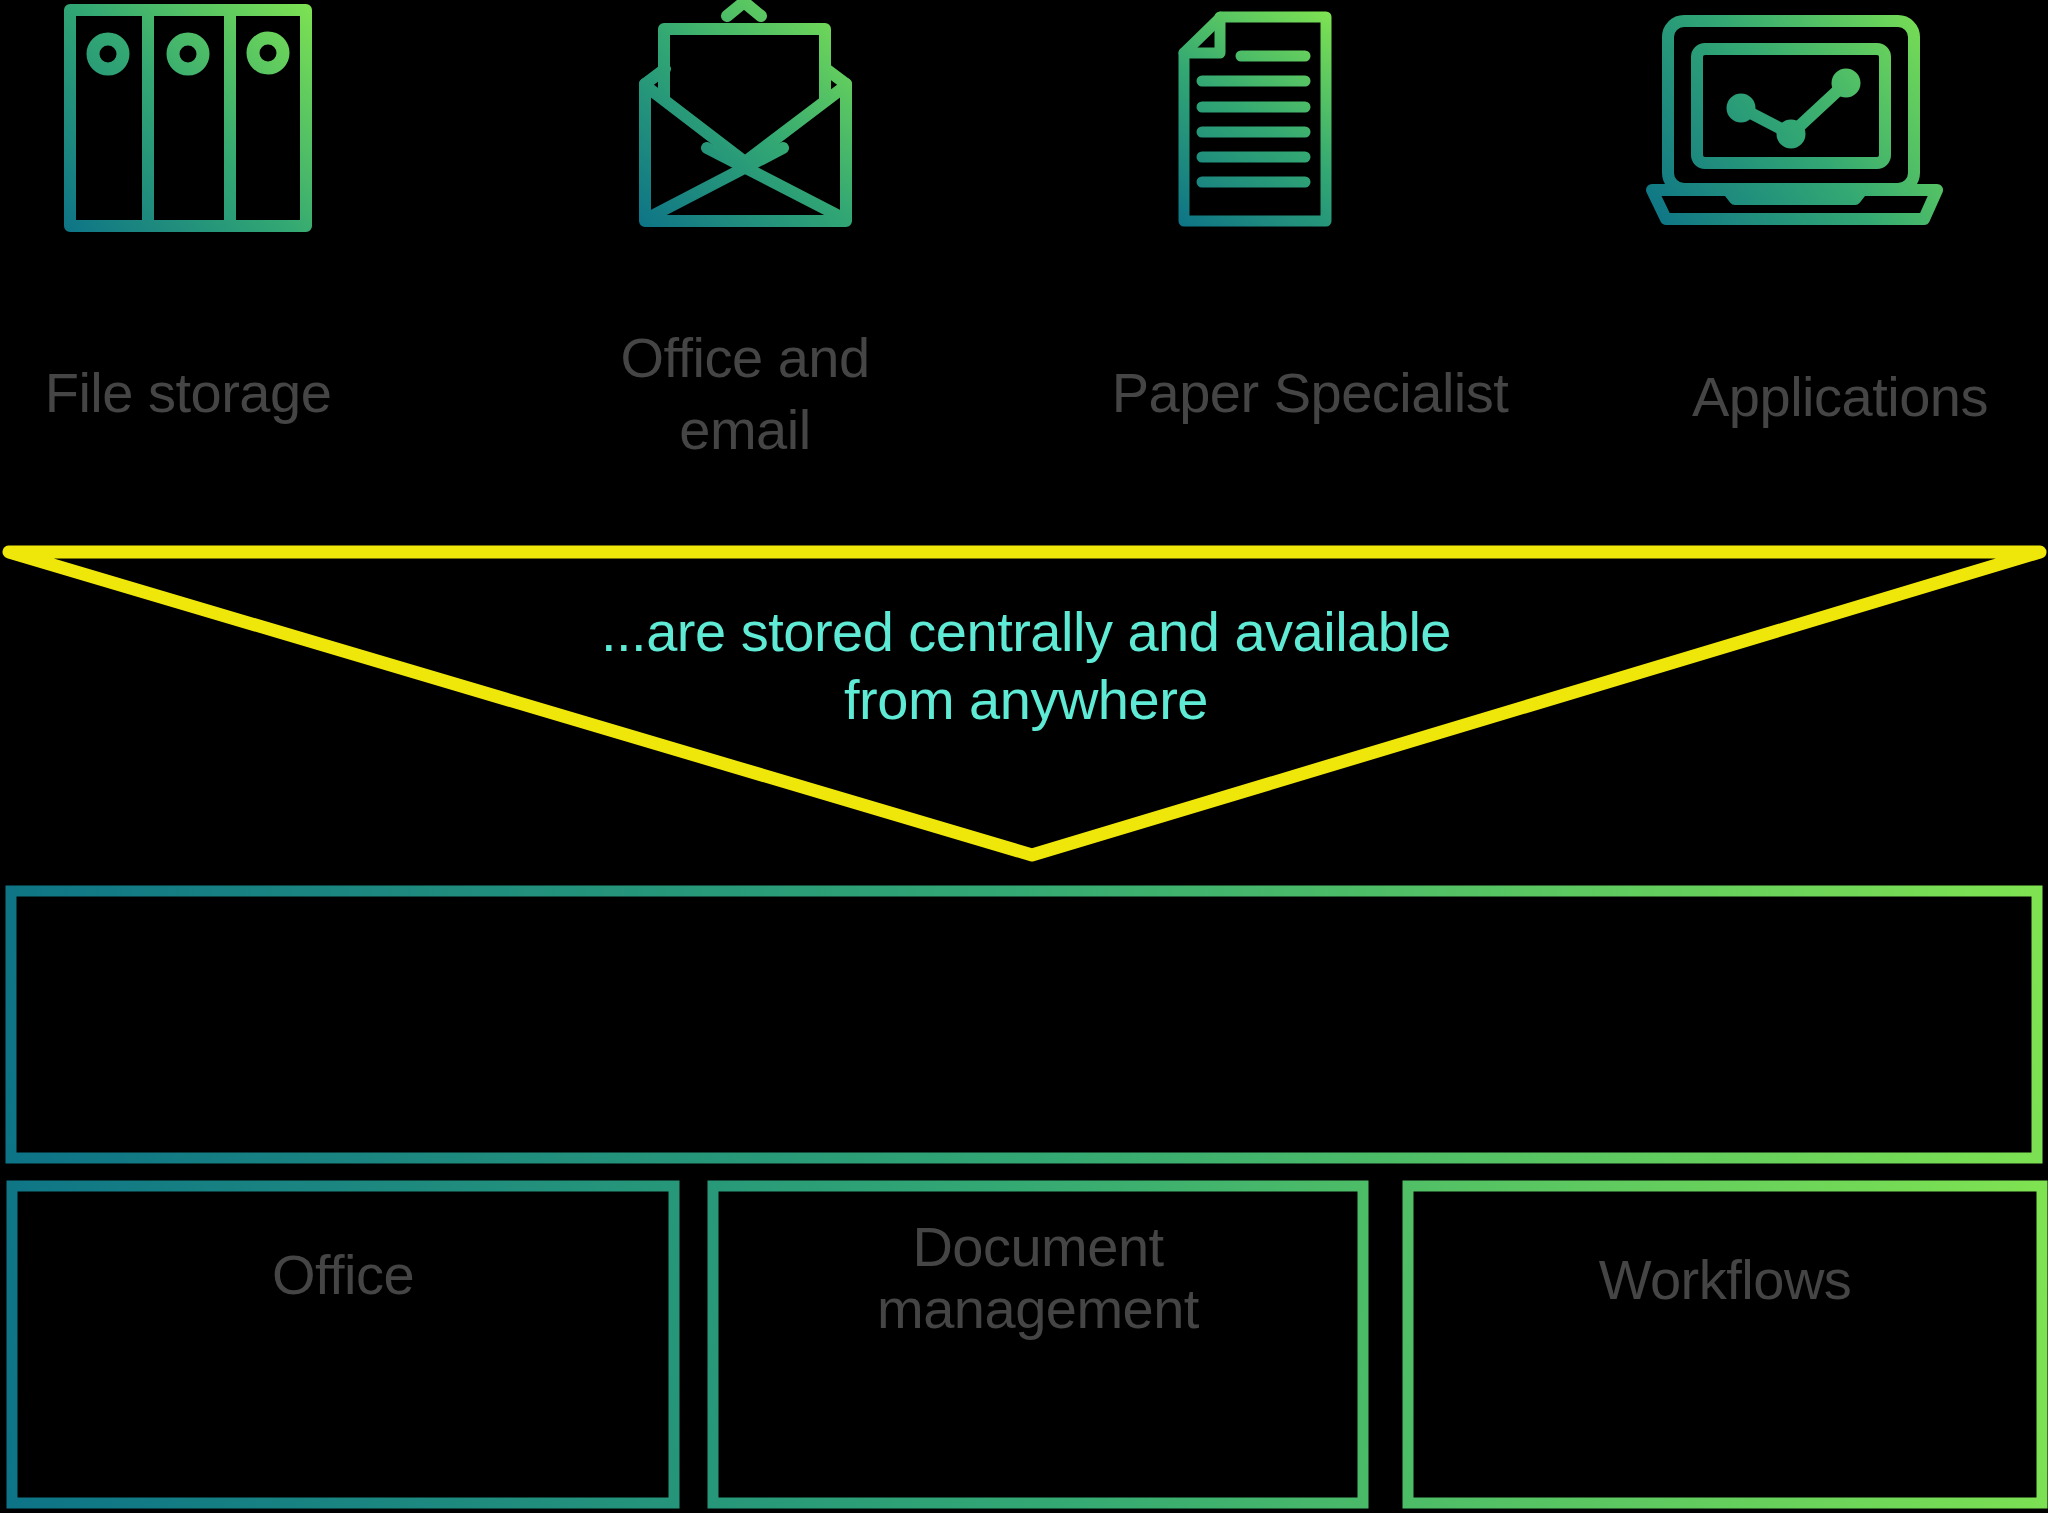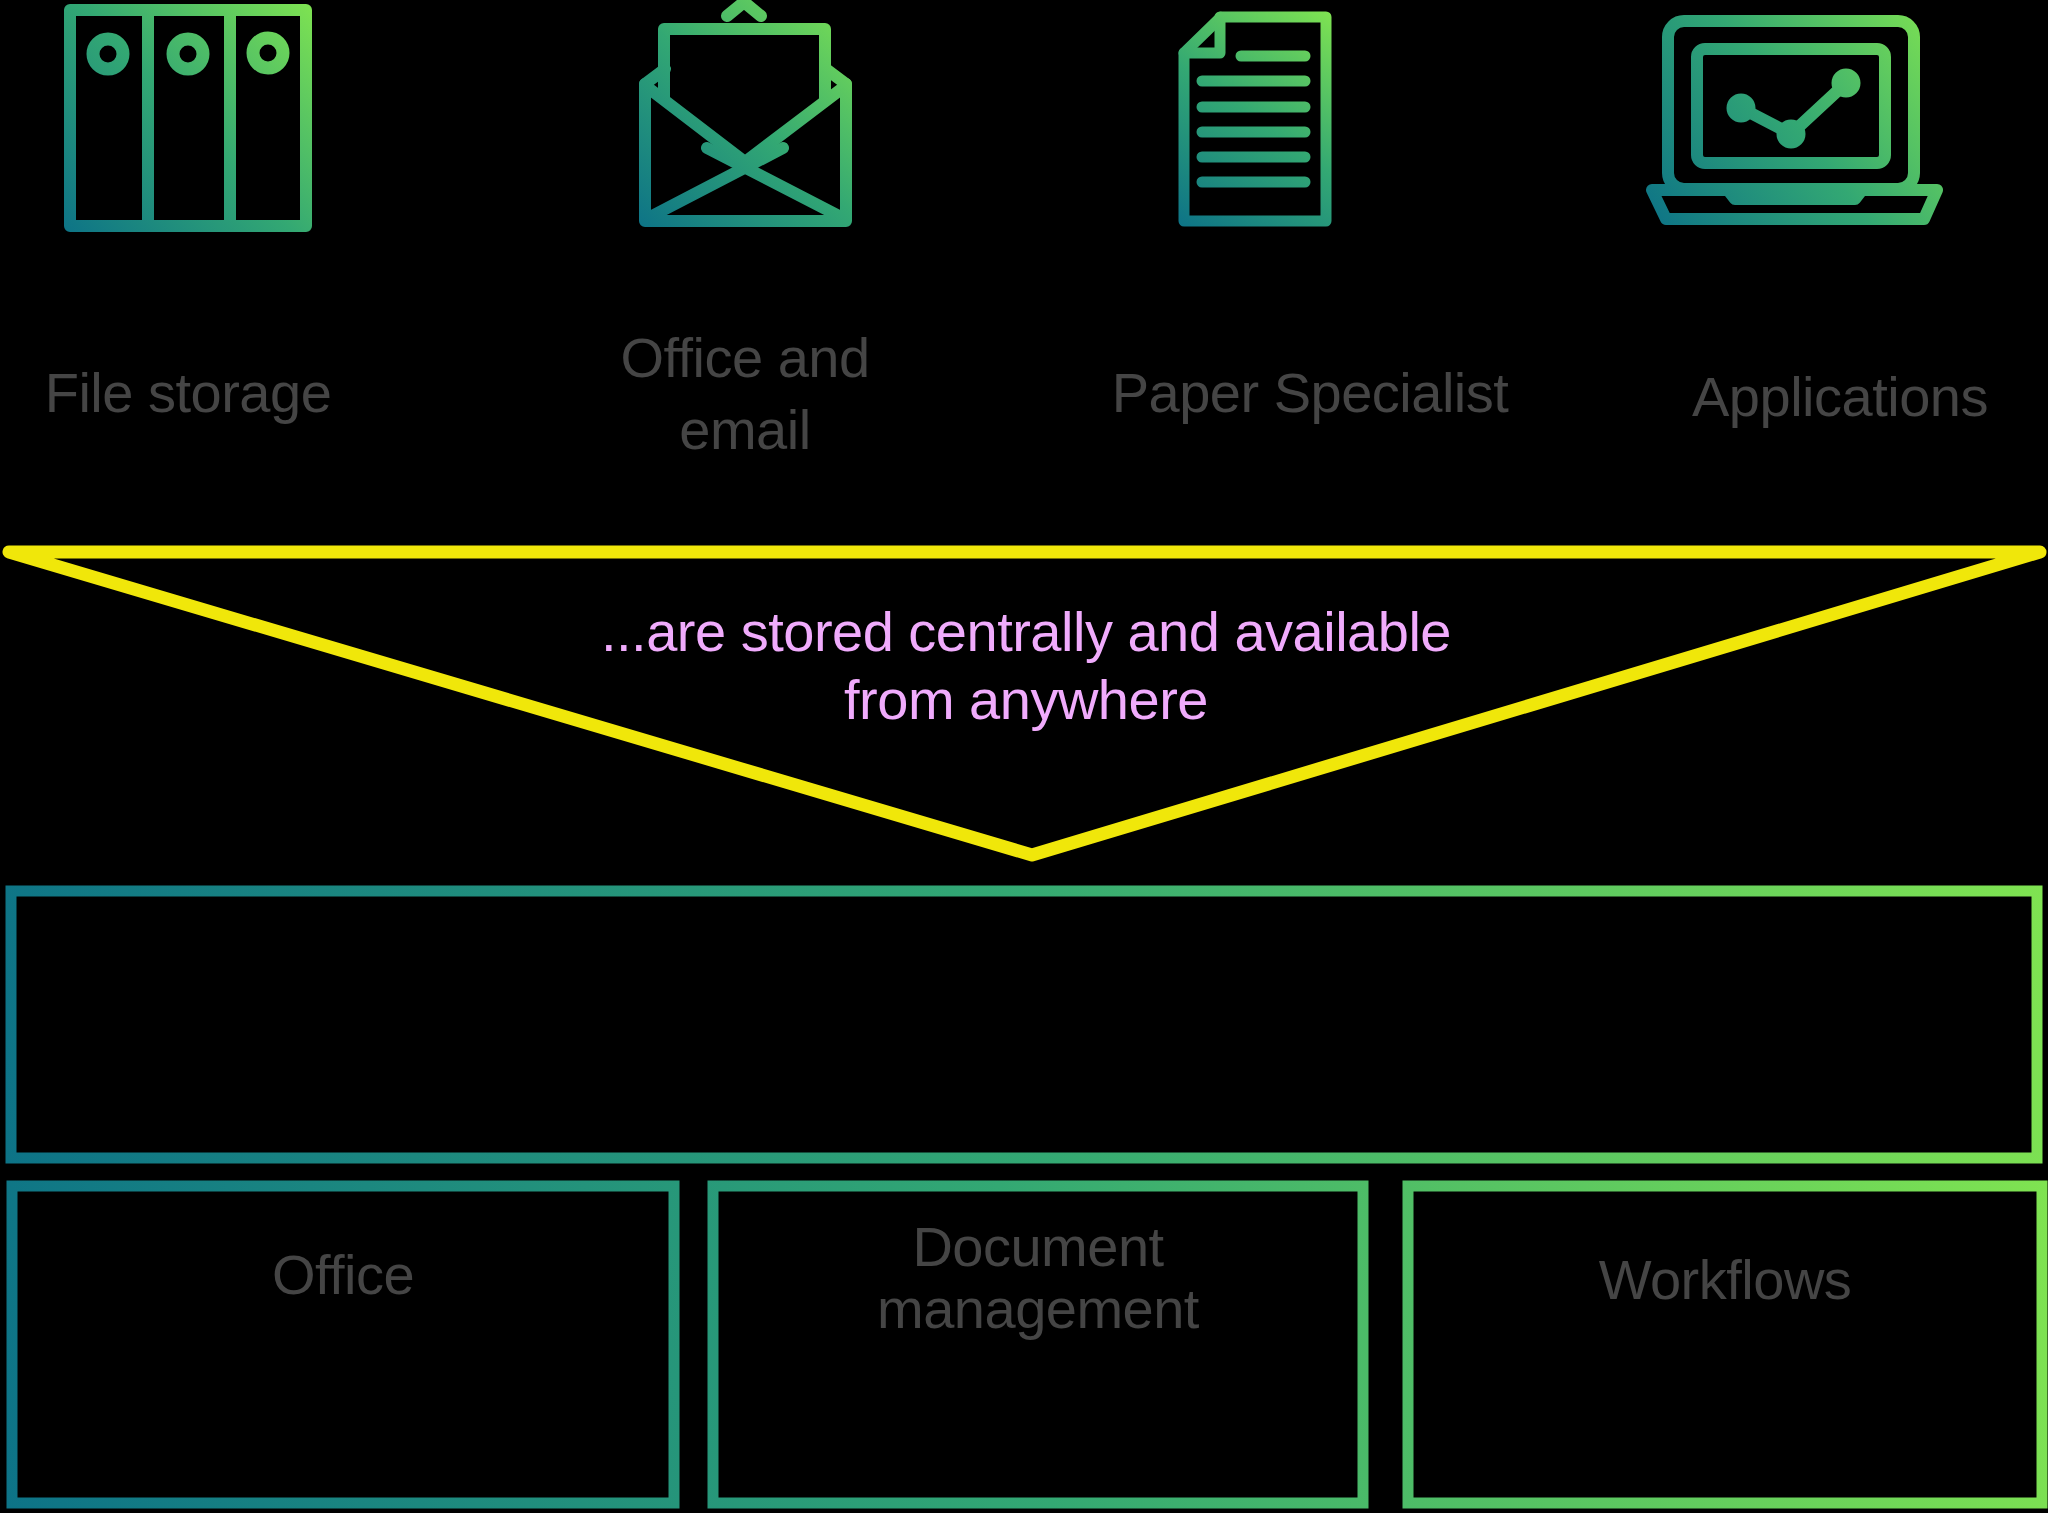--- a/index.html
+++ b/index.html
@@ -16,21 +16,21 @@
     color:#454545;
     font-size:56px;
     line-height:66px;
     letter-spacing:-0.5px;
     text-align:center;
     white-space:pre-line;
   }
   .lbl.tight{line-height:62px;}
   .funnel-text{
     position:absolute;
-    color:#f0abfc;
+    color:#5eead4;
     font-size:56px;
     line-height:68px;
     letter-spacing:-0.5px;
     text-align:center;
     white-space:pre-line;
   }
 </style>
 </head>
 <body>
 

